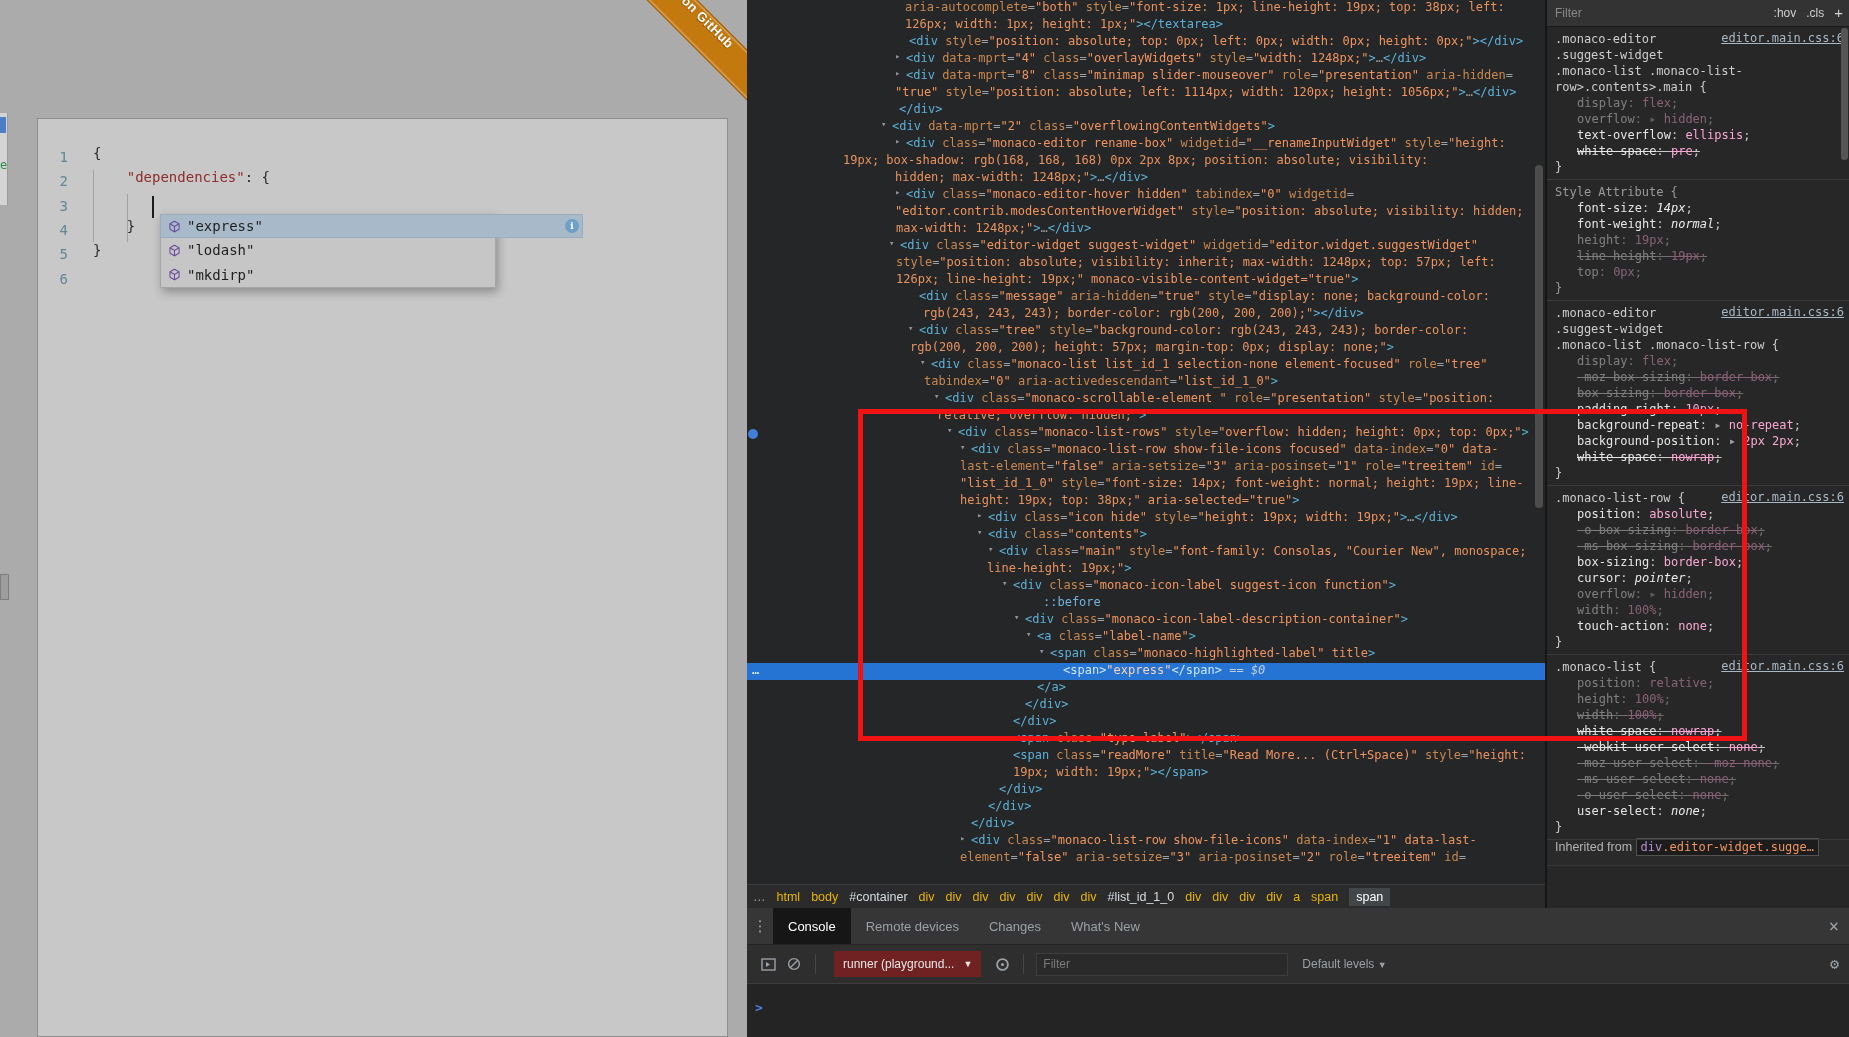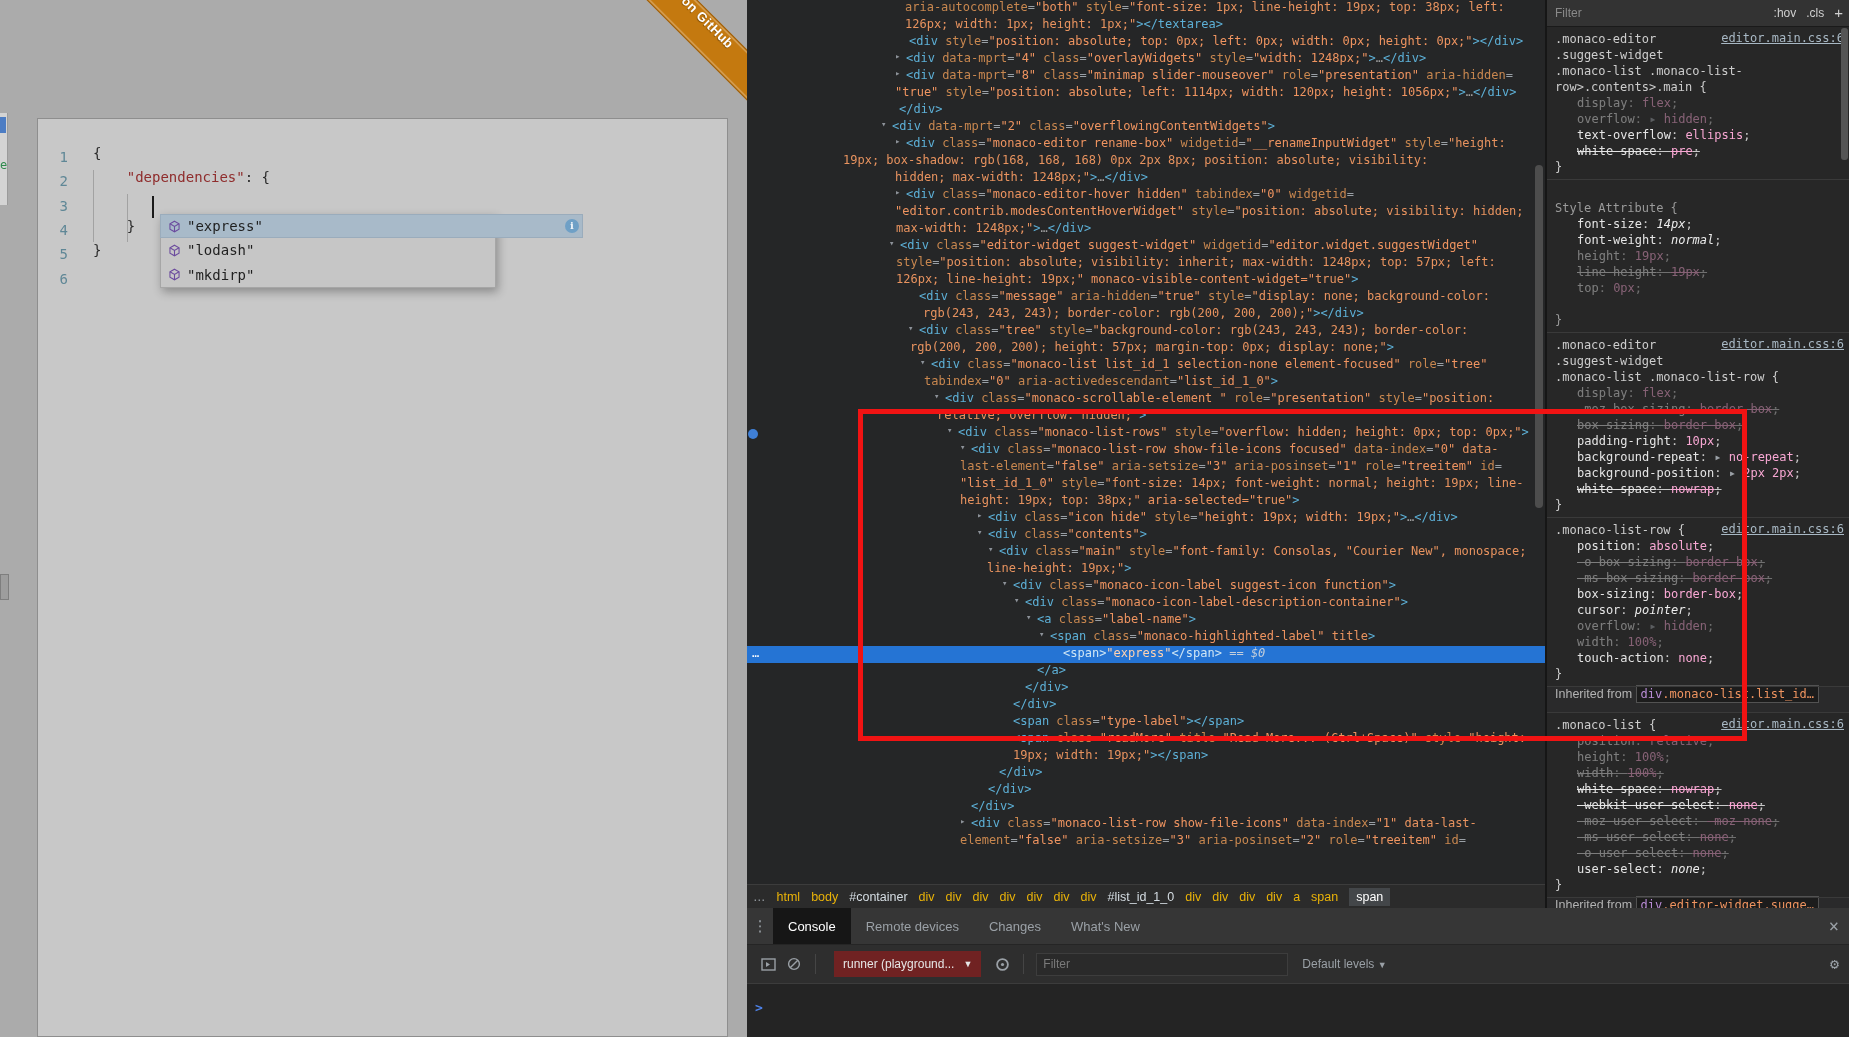--- a/index.html
+++ b/index.html
@@ -50,21 +50,21 @@
   
   #styles{position:absolute;left:800px;top:0;width:302px;height:908px;background:#272727;overflow:hidden;
     font:12px "DejaVu Sans Mono",monospace;}
   #styles-filter{height:26px;background:#333;border-bottom:1px solid #1a1a1a;display:flex;align-items:center;padding:0 6px;gap:10px;}
   #styles-filter input{flex:1;background:transparent;border:none;outline:none;color:#cfcfcf;font:12px "Liberation Sans",sans-serif;min-width:30px;}
   #styles-filter input::placeholder{color:#8a8a8a;}
   .sf-btn{color:#d0d0d0;font:12px "Liberation Sans",sans-serif;}
   .sf-plus{color:#d0d0d0;font:15px "Liberation Sans",sans-serif;position:relative;top:-1px;}
   .rule{padding:4px 4px 4px 8px;border-bottom:1px solid #3a3a3a;position:relative;}
   .selline{color:#cdcdcd;height:16px;line-height:16px;white-space:pre;}
-  .selline.gray{color:#9a9a9a;margin-top:16px;}
+  .selline.gray{color:#9a9a9a;}
   .csslink{position:absolute;right:5px;top:4px;color:#a8b8c4;text-decoration:underline;}
   .prop{padding-left:22px;height:16px;line-height:16px;white-space:pre;}
   .pn{color:#e5e5e5;} .pv{color:#f9a8d4;} .pc{color:#c9c9c9;} .par{color:#9aa0a6;}
   .prop.bright .pv{color:#ececec;font-style:italic;}
   .prop.dim{opacity:.45;}
   .prop.strike .pn,.prop.strike .pv,.prop.strike .pc{text-decoration:line-through;}
   .inh{height:25px;line-height:25px;background:#2a2a2b;border-bottom:1px solid #3a3a3a;padding-left:8px;
     font:12.5px "Liberation Sans",sans-serif;color:#b3b3b3;white-space:nowrap;}
   .nodebox{background:#1c1c1c;border:1px solid #525252;padding:1px 4px;font:12px "DejaVu Sans Mono",monospace;}
   .ntag{color:#b98cd6;font-weight:normal;} .nrest{color:#ef9460;}
@@ -183,20 +183,21 @@
         <div class="tl" style="padding-left:211px"><span class="ar" style="left:200px">▾</span><span class="tg">&lt;div</span> <span class="an">class</span><span class="pu">=</span><span class="av">"monaco-list-rows"</span> <span class="an">style</span><span class="pu">=</span><span class="av">"overflow: hidden; height: 0px; top: 0px;"</span><span class="tg">&gt;</span></div>
         <div class="tl" style="padding-left:224px"><span class="ar" style="left:213px">▾</span><span class="tg">&lt;div</span> <span class="an">class</span><span class="pu">=</span><span class="av">"monaco-list-row show-file-icons focused"</span> <span class="an">data-index</span><span class="pu">=</span><span class="av">"0"</span> data-</div>
         <div class="tl" style="padding-left:213px"><span class="an">last-element</span><span class="pu">=</span><span class="av">"false"</span> <span class="an">aria-setsize</span><span class="pu">=</span><span class="av">"3"</span> <span class="an">aria-posinset</span><span class="pu">=</span><span class="av">"1"</span> <span class="an">role</span><span class="pu">=</span><span class="av">"treeitem"</span> <span class="an">id</span><span class="pu">=</span></div>
         <div class="tl" style="padding-left:213px"><span class="av">"list_id_1_0"</span> <span class="an">style</span><span class="pu">=</span>"font-size: 14px; font-weight: normal; height: 19px; line-</div>
         <div class="tl" style="padding-left:213px">height: 19px; top: 38px;<span class="av">" aria-selected="</span>true"<span class="tg">&gt;</span></div>
         <div class="tl" style="padding-left:241px"><span class="ar" style="left:230px">▸</span><span class="tg">&lt;div</span> <span class="an">class</span><span class="pu">=</span><span class="av">"icon hide"</span> <span class="an">style</span><span class="pu">=</span><span class="av">"height: 19px; width: 19px;"</span><span class="tg">&gt;</span><span class="el">…</span><span class="tg">&lt;/div</span><span class="tg">&gt;</span></div>
         <div class="tl" style="padding-left:241px"><span class="ar" style="left:230px">▾</span><span class="tg">&lt;div</span> <span class="an">class</span><span class="pu">=</span><span class="av">"contents"</span><span class="tg">&gt;</span></div>
         <div class="tl" style="padding-left:252px"><span class="ar" style="left:241px">▾</span><span class="tg">&lt;div</span> <span class="an">class</span><span class="pu">=</span><span class="av">"main"</span> <span class="an">style</span><span class="pu">=</span><span class="av">"font-family: Consolas, "</span>Courier New", monospace;</div>
         <div class="tl" style="padding-left:240px">line-height: 19px;"<span class="tg">&gt;</span></div>
         <div class="tl" style="padding-left:266px"><span class="ar" style="left:255px">▾</span><span class="tg">&lt;div</span> <span class="an">class</span><span class="pu">=</span><span class="av">"monaco-icon-label suggest-icon function"</span><span class="tg">&gt;</span></div>
+        <div class="tl" style="padding-left:296px"><span class="ps">::before</span></div>
         <div class="tl" style="padding-left:278px"><span class="ar" style="left:267px">▾</span><span class="tg">&lt;div</span> <span class="an">class</span><span class="pu">=</span><span class="av">"monaco-icon-label-description-container"</span><span class="tg">&gt;</span></div>
         <div class="tl" style="padding-left:290px"><span class="ar" style="left:279px">▾</span><span class="tg">&lt;a</span> <span class="an">class</span><span class="pu">=</span><span class="av">"label-name"</span><span class="tg">&gt;</span></div>
         <div class="tl" style="padding-left:303px"><span class="ar" style="left:292px">▾</span><span class="tg">&lt;span</span> <span class="an">class</span><span class="pu">=</span><span class="av">"monaco-highlighted-label"</span> title<span class="tg">&gt;</span></div>
         <div class="tl sel" style="padding-left:316px"><span class="gd">…</span><span class="tg">&lt;span</span><span class="tg">&gt;</span><span class="av">"express"</span><span class="tg">&lt;/span</span><span class="tg">&gt;</span> <span class="eq">== $0</span></div>
         <div class="tl" style="padding-left:290px"><span class="tg">&lt;/a</span><span class="tg">&gt;</span></div>
         <div class="tl" style="padding-left:278px"><span class="tg">&lt;/div</span><span class="tg">&gt;</span></div>
         <div class="tl" style="padding-left:266px"><span class="tg">&lt;/div</span><span class="tg">&gt;</span></div>
         <div class="tl" style="padding-left:266px"><span class="tg">&lt;span</span> <span class="an">class</span><span class="pu">=</span><span class="av">"type-label"</span><span class="tg">&gt;</span><span class="tg">&lt;/span</span><span class="tg">&gt;</span></div>
         <div class="tl" style="padding-left:266px"><span class="tg">&lt;span</span> <span class="an">class</span><span class="pu">=</span><span class="av">"readMore"</span> <span class="an">title</span><span class="pu">=</span><span class="av">"Read More... (Ctrl+Space)"</span> <span class="an">style</span><span class="pu">=</span>"height:</div>
         <div class="tl" style="padding-left:266px">19px; width: 19px;"<span class="tg">&gt;</span><span class="tg">&lt;/span</span><span class="tg">&gt;</span></div>
@@ -280,21 +281,20 @@
             <div class="prop"><span class="pn">position</span><span class="pc">: </span><span class="pv">absolute</span><span class="pc">;</span></div>
             <div class="prop dim strike"><span class="pn">-o-box-sizing</span><span class="pc">: </span><span class="pv">border-box</span><span class="pc">;</span></div>
             <div class="prop dim strike"><span class="pn">-ms-box-sizing</span><span class="pc">: </span><span class="pv">border-box</span><span class="pc">;</span></div>
             <div class="prop"><span class="pn">box-sizing</span><span class="pc">: </span><span class="pv">border-box</span><span class="pc">;</span></div>
             <div class="prop bright"><span class="pn">cursor</span><span class="pc">: </span><span class="pv">pointer</span><span class="pc">;</span></div>
             <div class="prop dim"><span class="pn">overflow</span><span class="pc">: </span><span class="par">▸ </span><span class="pv">hidden</span><span class="pc">;</span></div>
             <div class="prop dim"><span class="pn">width</span><span class="pc">: </span><span class="pv">100%</span><span class="pc">;</span></div>
             <div class="prop"><span class="pn">touch-action</span><span class="pc">: </span><span class="pv">none</span><span class="pc">;</span></div>
             <div class="selline">}</div>
           </div>
-          <div class="inh">Inherited from <span class="nodebox"><span class="ntag">div</span><span class="nrest">.monaco-list.list_id…</span></span></div>
           <div class="rule">
             <a class="csslink">editor.main.css:6</a>
             <div class="selline">.monaco-list {</div>
             <div class="prop dim"><span class="pn">position</span><span class="pc">: </span><span class="pv">relative</span><span class="pc">;</span></div>
             <div class="prop dim"><span class="pn">height</span><span class="pc">: </span><span class="pv">100%</span><span class="pc">;</span></div>
             <div class="prop dim strike"><span class="pn">width</span><span class="pc">: </span><span class="pv">100%</span><span class="pc">;</span></div>
             <div class="prop strike"><span class="pn">white-space</span><span class="pc">: </span><span class="pv">nowrap</span><span class="pc">;</span></div>
             <div class="prop strike"><span class="pn">-webkit-user-select</span><span class="pc">: </span><span class="pv">none</span><span class="pc">;</span></div>
             <div class="prop dim strike"><span class="pn">-moz-user-select</span><span class="pc">: </span><span class="pv">-moz-none</span><span class="pc">;</span></div>
             <div class="prop dim strike"><span class="pn">-ms-user-select</span><span class="pc">: </span><span class="pv">none</span><span class="pc">;</span></div>

